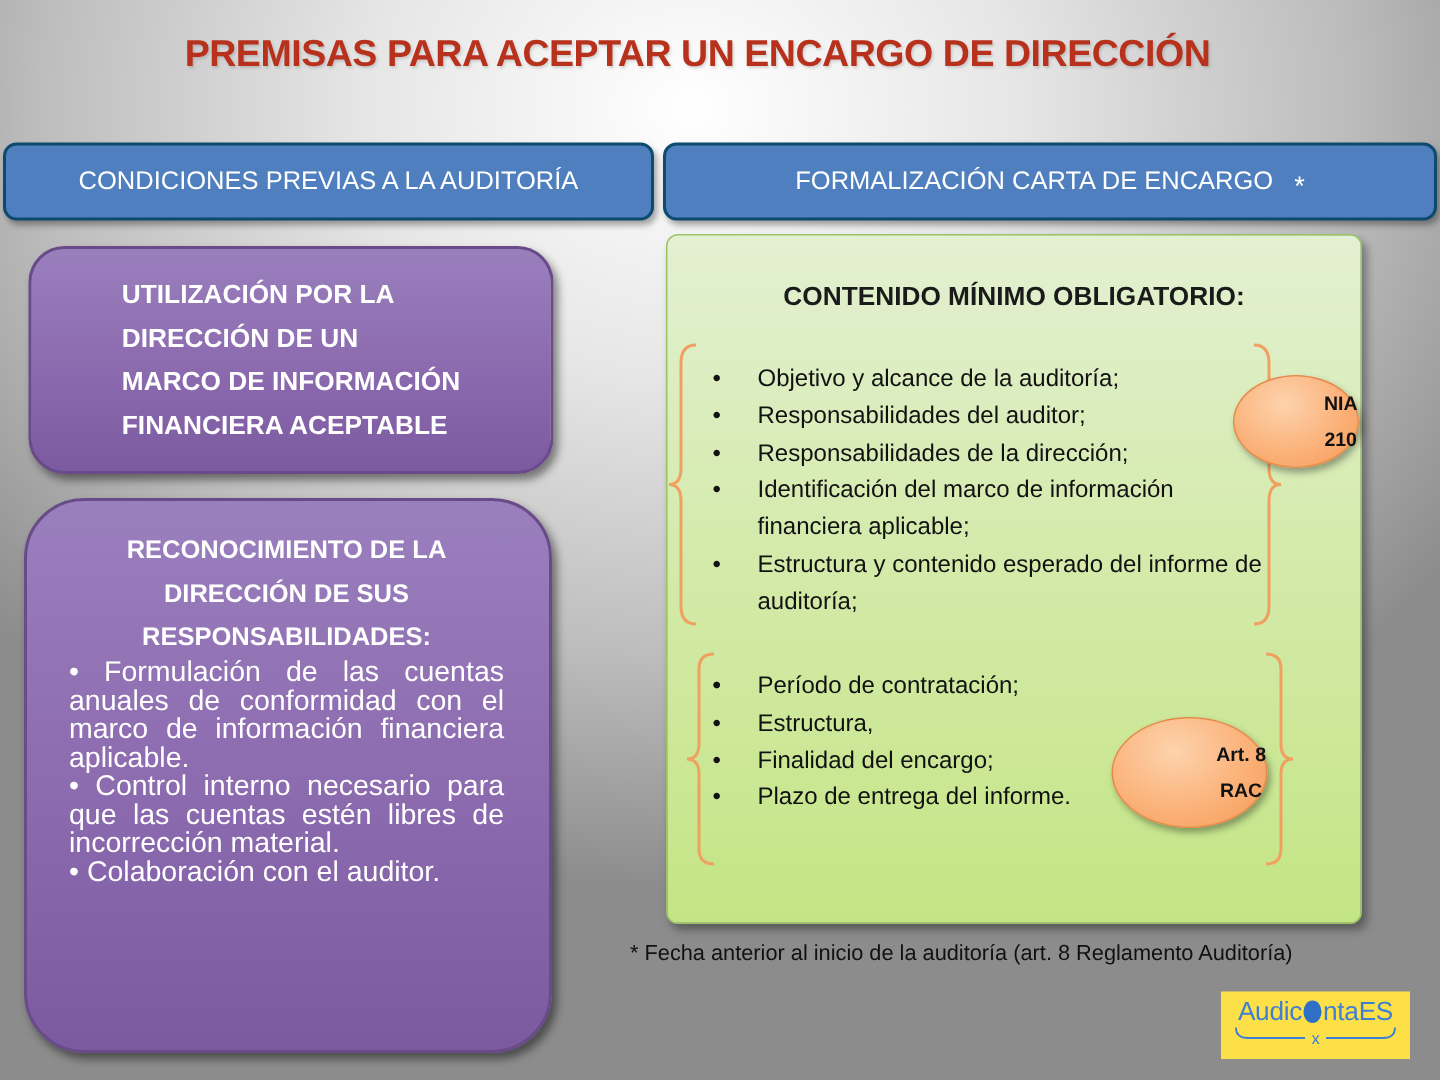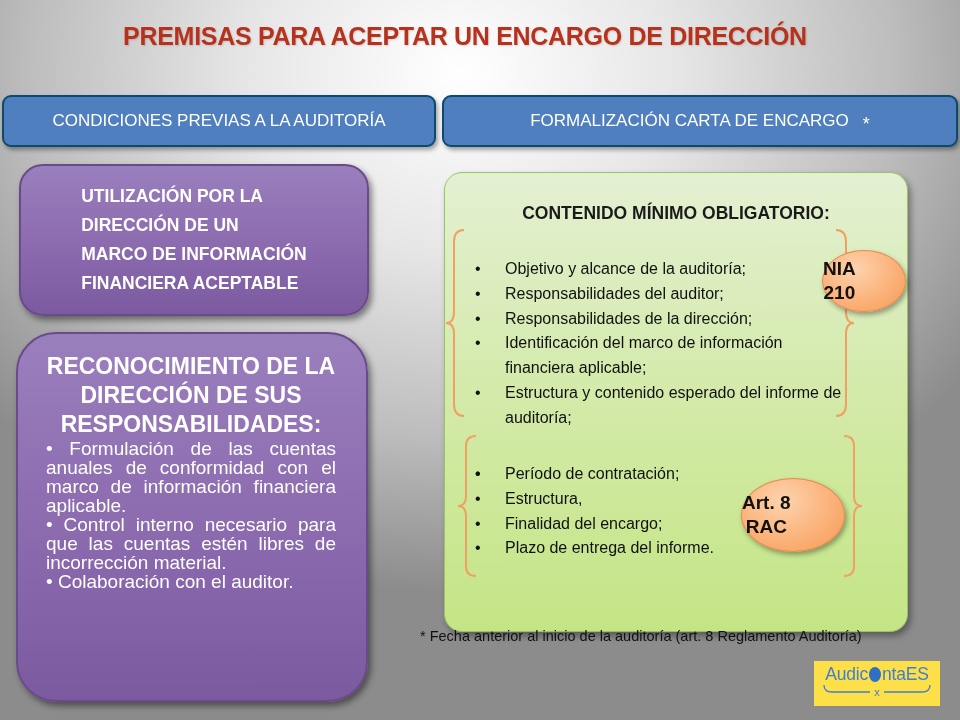--- a/index.html
+++ b/index.html
@@ -15,37 +15,37 @@
   .hdr-left{left:2px;width:434px;}
   .hdr-right{left:442px;width:516px;}
   .hdr-right .star{margin-left:14px;font-size:18px;margin-top:6px;}
   .purple{position:absolute;background:linear-gradient(180deg,#9a7fbd 0%,#8a68ad 60%,#7b5a9f 100%);
     border:2px solid #6a4b8a;color:#fff;box-sizing:border-box;
     box-shadow:3px 4px 6px rgba(0,0,0,0.45);}
   .p1{left:19px;top:164px;width:350px;height:152px;border-radius:24px;
     display:flex;align-items:center;justify-content:center;text-align:left;
     font-weight:bold;font-size:17.5px;line-height:29px;}
   .p2{left:16px;top:332px;width:352px;height:370px;border-radius:40px;padding:18px 30px 0 28px;}
-  .p2 .head{text-align:center;font-weight:bold;font-size:23px;line-height:29px;}
+  .p2 .head{text-align:center;font-weight:bold;font-size:17px;line-height:29px;}
   .p2 .body{font-size:19px;line-height:19px;text-align:justify;color:#fff;}
   .p2 .body p{margin:0;}
-  .green{position:absolute;left:444px;top:156px;width:464px;height:460px;border-radius:18px;
+  .green{position:absolute;left:444px;top:156px;width:464px;height:460px;border-radius:8px;
     background:linear-gradient(180deg,#e3f0d2 0%,#d3eaa8 50%,#c4e585 100%);
-    border:1.5px solid #9bc267;box-sizing:border-box;box-shadow:3px 4px 6px rgba(0,0,0,0.35);margin-top:16px;}
+    border:1.5px solid #9bc267;box-sizing:border-box;box-shadow:3px 4px 6px rgba(0,0,0,0.35);}
   .green .gh{position:absolute;left:0;width:100%;top:30px;text-align:center;font-weight:bold;
     font-size:17.5px;color:#1a1a1a;}
   .list{position:absolute;left:30px;margin:0;padding:0;list-style:none;font-size:16px;color:#111;}
   .list li{position:relative;padding-left:30px;line-height:24.8px;}
   .list li .dot{position:absolute;left:0;top:0;}
   .l1{top:84px;width:380px;}
   .l2{top:289px;width:380px;}
   .brace{position:absolute;}
   .oval{position:absolute;border-radius:50%;background:radial-gradient(ellipse at 40% 30%,#fdd3ad 0%,#fbb27a 55%,#f59a55 100%);
-    border:1.5px solid #e6894a;box-shadow:2px 3px 5px rgba(0,0,0,0.35);display:flex;align-items:center;justify-content:flex-start;
-    text-align:center;font-weight:bold;color:#111;font-size:19px;line-height:24px;}
+    border:1.5px solid #e6894a;box-shadow:2px 3px 5px rgba(0,0,0,0.35);display:flex;align-items:center;justify-content:flex-end;
+    text-align:center;font-weight:bold;color:#111;font-size:13px;line-height:24px;}
   .o1{left:822px;top:250px;width:82px;height:60px;}
   .o2{left:741px;top:478px;width:102px;height:72px;}
   .footnote{position:absolute;left:420px;top:628px;font-size:14.5px;color:#111;}
   .logo{position:absolute;left:814px;top:661px;width:126px;height:45px;background:#fde047;
     box-sizing:border-box;padding-top:3px;text-align:center;}
   .logo .lt{color:#3f7fd3;font-size:17.5px;letter-spacing:-0.2px;}
   .logo .lt .o{display:inline-block;width:12px;height:15px;border-radius:50%;background:#2f6fc6;vertical-align:-2px;margin:0 1px;}
   .logo svg{display:block;margin:-2px auto 0;}
 </style>
 </head>

